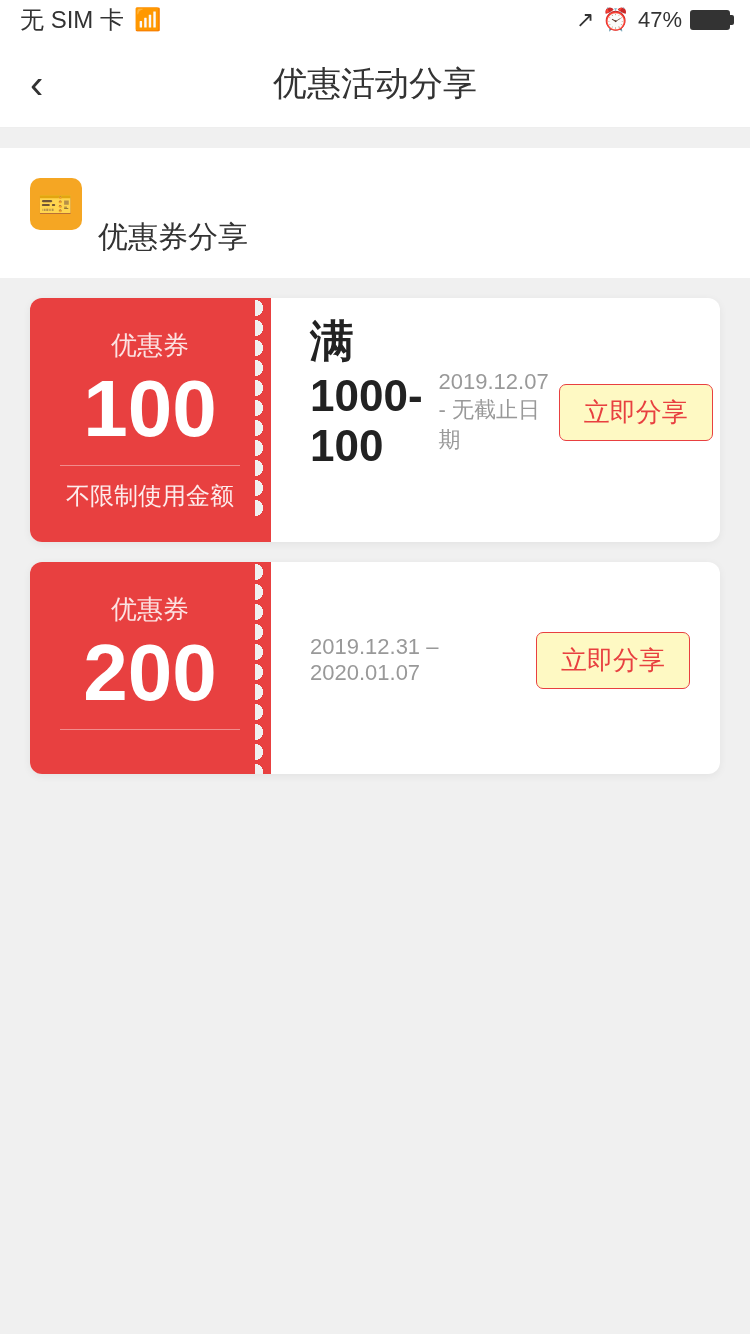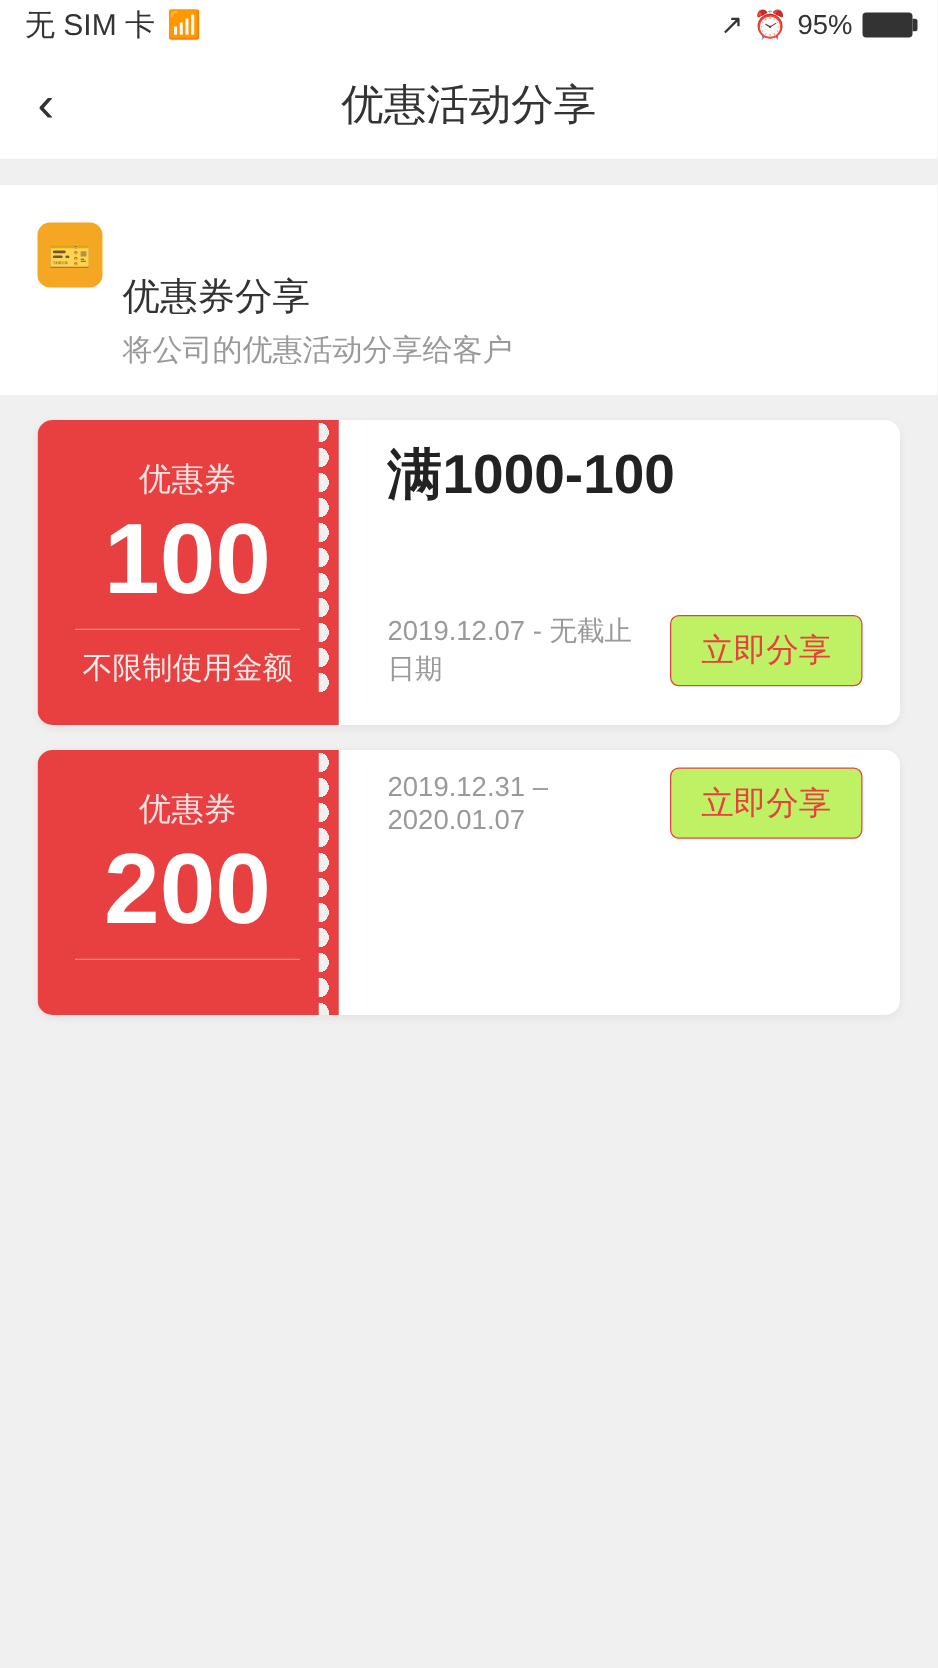--- a/index.html
+++ b/index.html
@@ -201,21 +201,20 @@
       font-size: 24px;
       color: rgba(255,255,255,0.9);
       text-align: center;
     }
 
     
     .coupon-right {
       flex: 1;
       padding: 14px 30px 30px 40px;
       display: flex;
-      flex-direction: column;
       justify-content: space-between;
       gap: 16px;
     }
     .coupon-name {
       font-size: 44px;
       font-weight: 600;
       color: #222;
     }
     .coupon-bottom-row {
       display: flex;
@@ -223,21 +222,21 @@
       justify-content: space-between;
       gap: 10px;
     }
     .coupon-date {
       font-size: 22px;
       color: #999;
     }
     .share-button {
       border: 1.5px solid #e84040;
       color: #e84040;
-      background: #bef264;
+      background: #fef9c3;
       border-radius: 7px;
       padding: 10px 24px;
       font-size: 26px;
       cursor: pointer;
       white-space: nowrap;
       flex-shrink: 0;
     }
 
     
     .empty-area {
@@ -256,37 +255,36 @@
 <body>
 
 <div class="status-bar">
   <div class="status-left">
     <span>无 SIM 卡</span>
     <span class="wifi-icon">📶</span>
   </div>
   <div class="status-right">
     <span>↗</span>
     <span>⏰</span>
-    <span>95%</span>
+    <span>47%</span>
     <span class="battery-icon"></span>
   </div>
 </div>
 
 <div class="nav-bar">
   <span class="nav-back">‹</span>
   <span class="nav-title">优惠活动分享</span>
 </div>
 
 <div class="section-header">
   <div class="section-icon">
     <span>🎫</span>
   </div>
   <div class="section-text-group">
     <span class="section-title">优惠券分享</span>
-    <span class="section-subtitle">将公司的优惠活动分享给客户</span>
   </div>
 </div>
 
 <div class="coupon-list">
 
   <div class="coupon-card">
     <div class="coupon-left">
       <span class="coupon-label">优惠券</span>
       <span class="coupon-amount">100</span>
       <div class="coupon-divider"></div>

